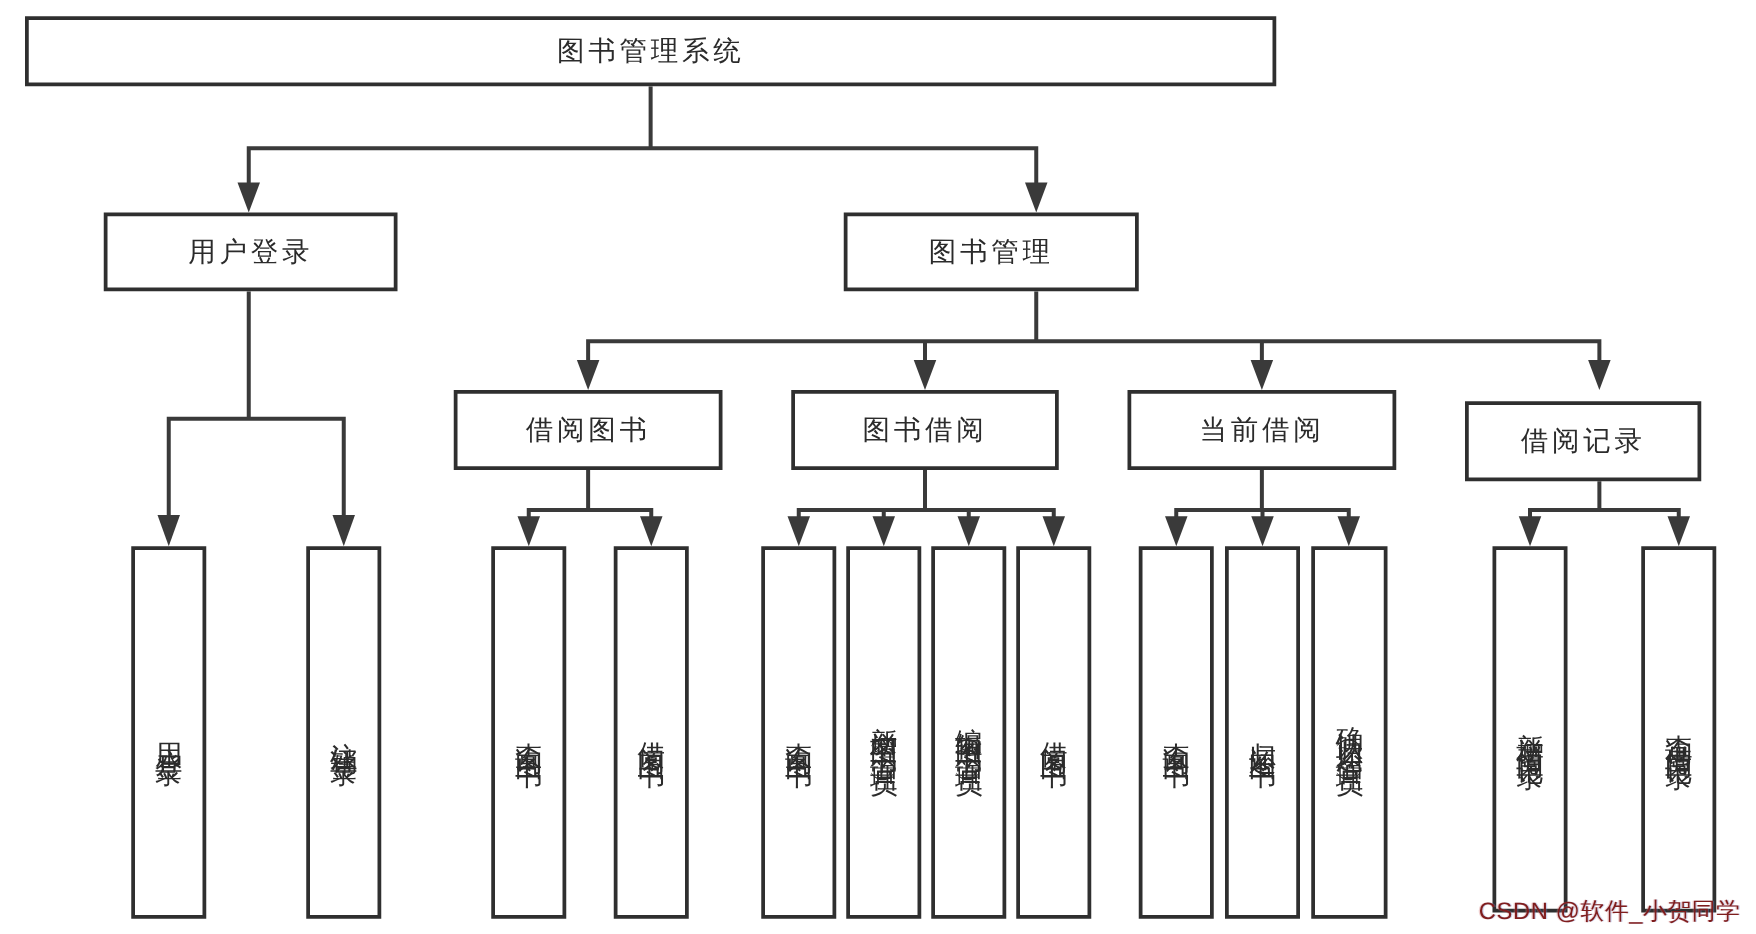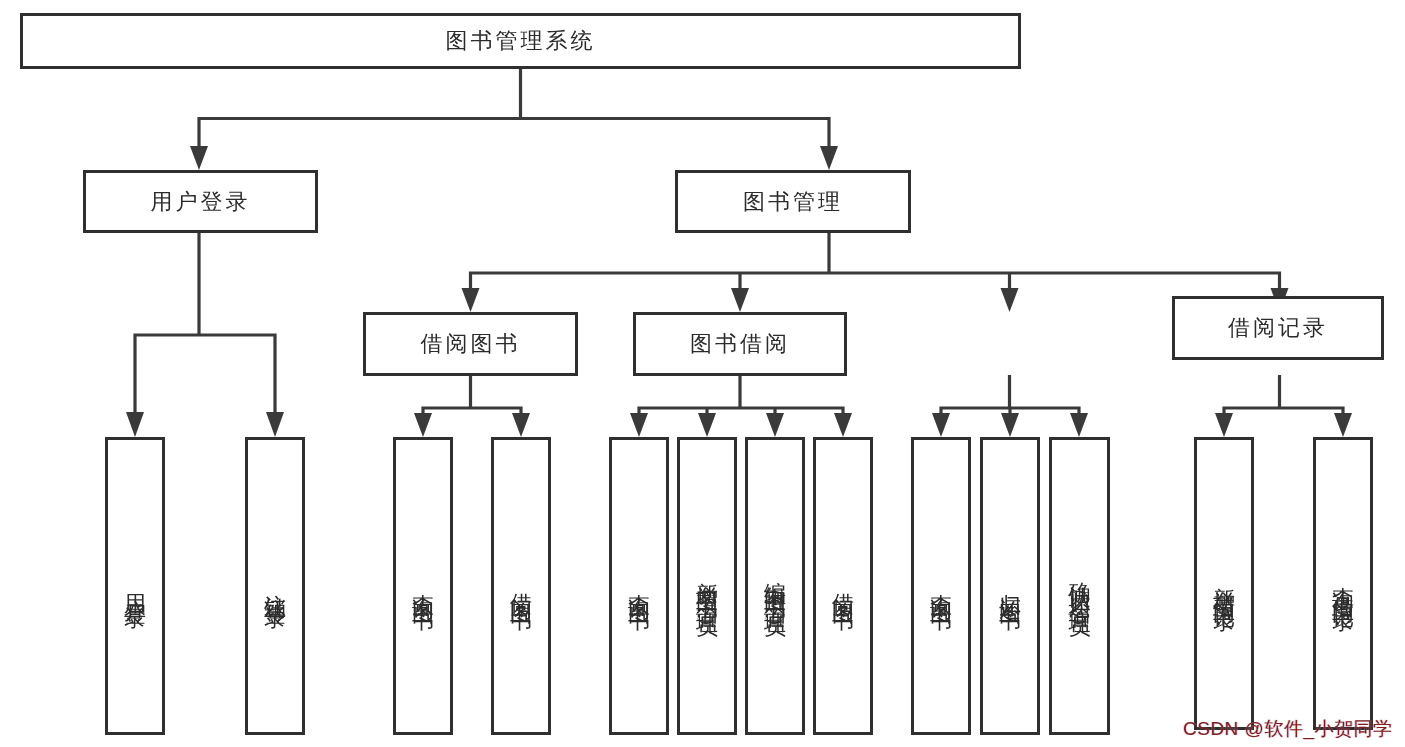--- a/index.html
+++ b/index.html
@@ -103,21 +103,22 @@
     </g>
   </svg>
 
   <div class="node" style="left:20px; top:13px; width:1001px; height:56px;">图书管理系统</div>
 
   <div class="node" style="left:83px; top:170px; width:235px; height:63px;">用户登录</div>
   <div class="node" style="left:675px; top:170px; width:236px; height:63px;">图书管理</div>
 
   <div class="node" style="left:363px; top:312px; width:215px; height:64px;">借阅图书</div>
   <div class="node" style="left:633px; top:312px; width:214px; height:64px;">图书借阅</div>
-  <div class="node" style="left:1172px; top:296px; width:212px; height:64px;">借阅记录</div>
+  <div class="node" style="left:902px; top:312px; width:215px; height:64px;">当前借阅</div>
+  <div class="node" style="left:1172px; top:321px; width:189px; height:64px;">借阅记录</div>
 
   <div class="node leaf" style="left:105px; top:437px; width:60px; height:298px;">用户登录</div>
   <div class="node leaf" style="left:245px; top:437px; width:60px; height:298px;">注销登录</div>
 
   <div class="node leaf" style="left:393px; top:437px; width:60px; height:298px;">查询图书</div>
   <div class="node leaf" style="left:491px; top:437px; width:60px; height:298px;">借阅图书</div>
 
   <div class="node leaf" style="left:609px; top:437px; width:60px; height:298px;">查询图书</div>
   <div class="node leaf" style="left:677px; top:437px; width:60px; height:298px;">新增图书（管理员）</div>
   <div class="node leaf" style="left:745px; top:437px; width:60px; height:298px;">编辑图书（管理员）</div>

